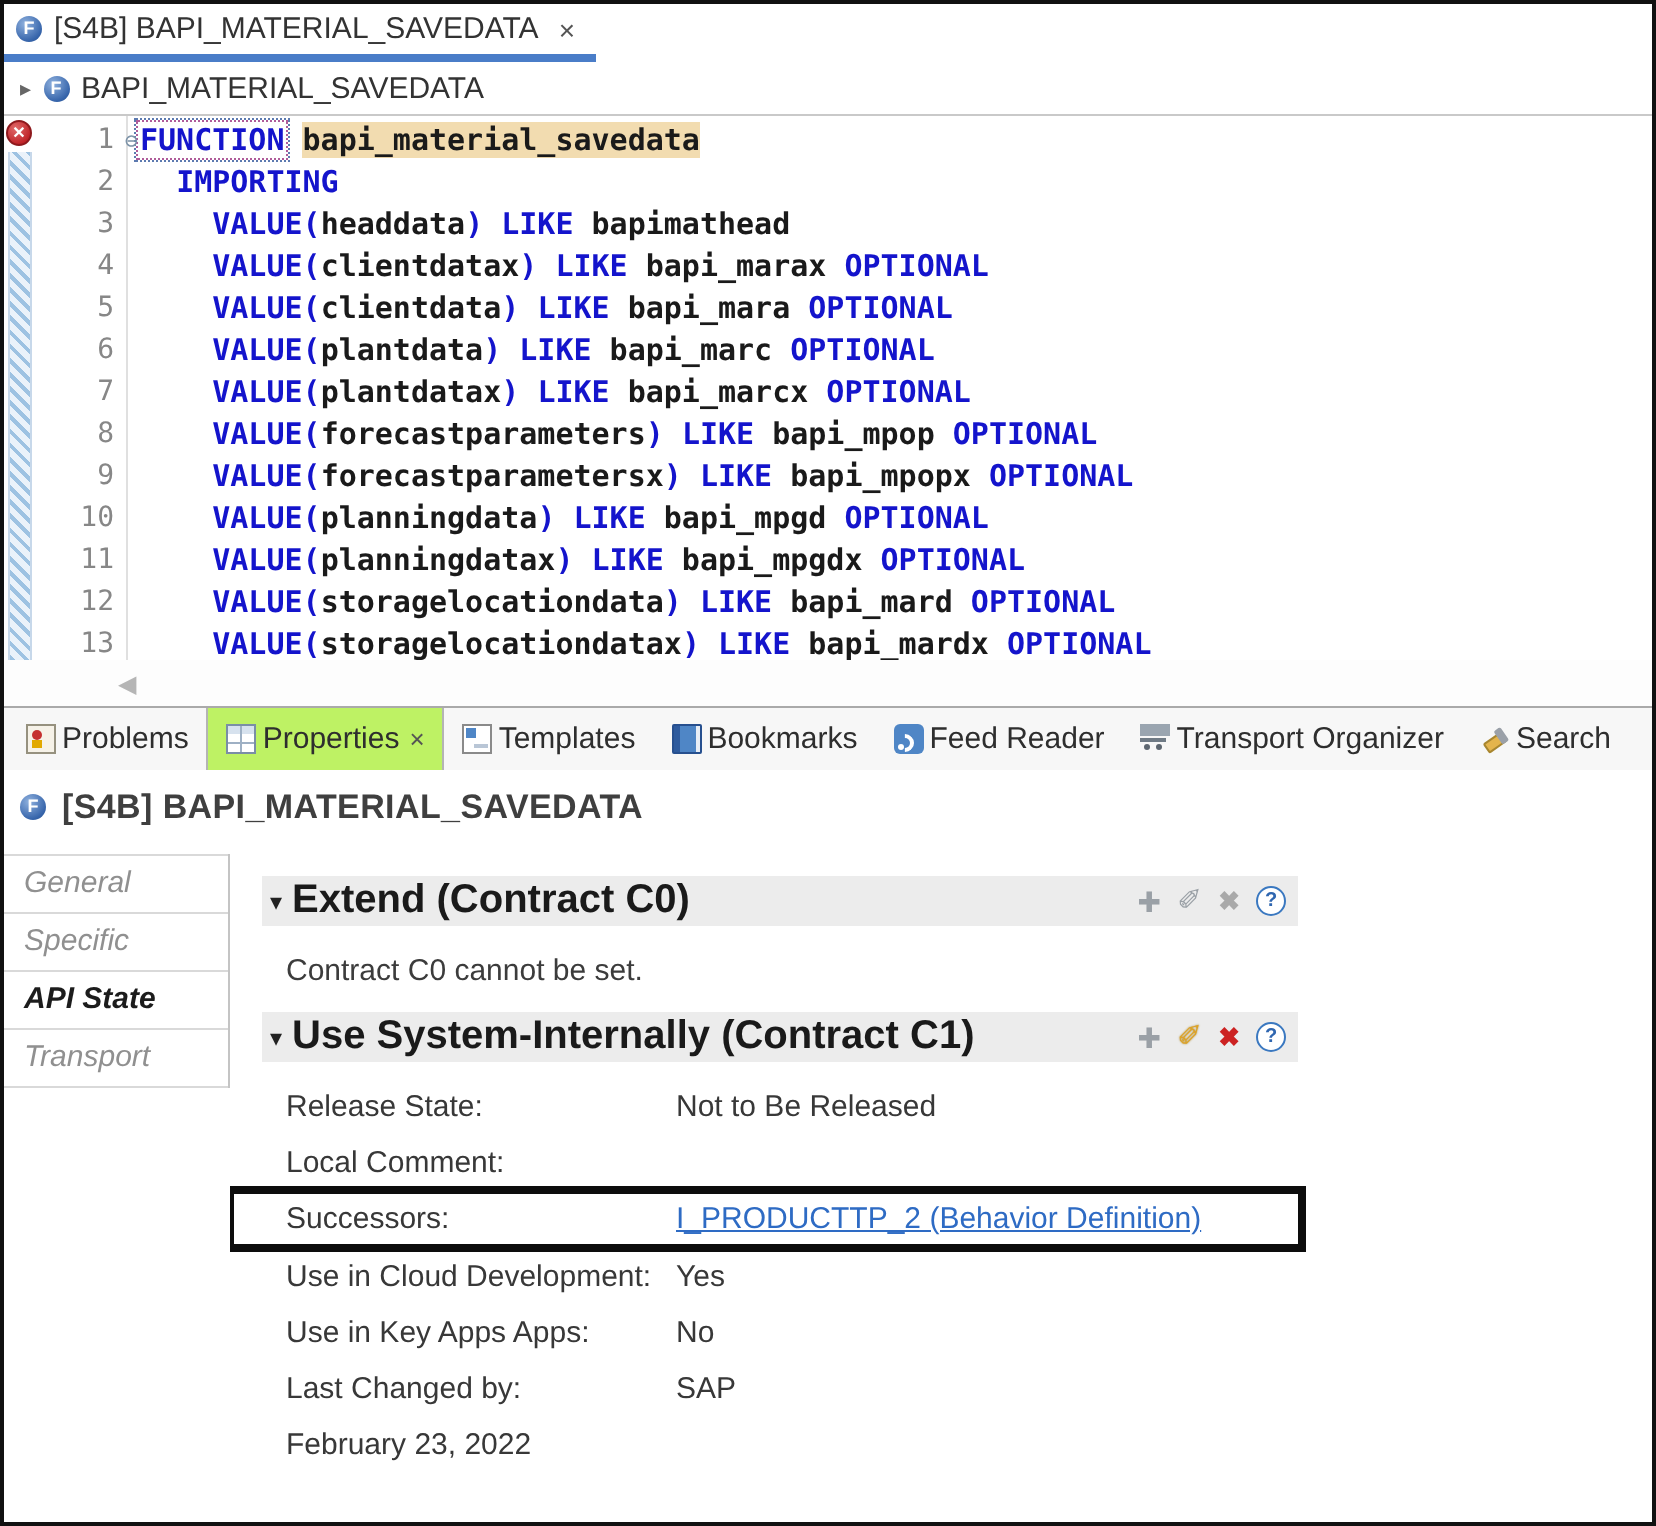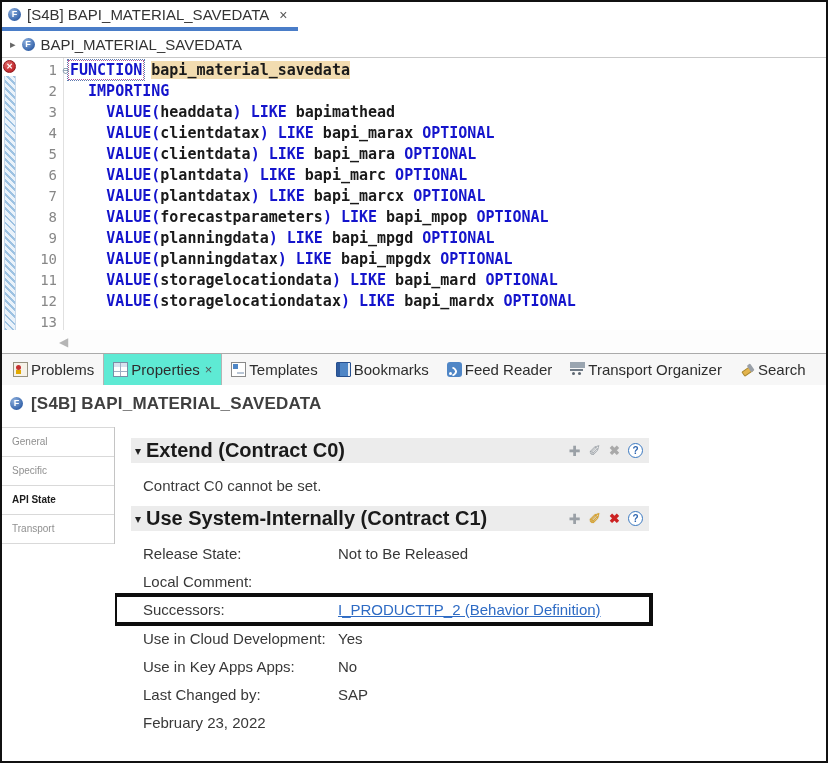--- a/index.html
+++ b/index.html
@@ -32,21 +32,21 @@
   .boxed{border:1px dotted #b05c9a;outline:1px dotted #5c7ab0;padding:0 1px;margin:0 -2px;}
   .hl{background:#f2dcb0;}
 
   
   .hscroll{height:23px;border-bottom:1px solid #aaa;display:flex;align-items:center;background:#fdfdfd;}
   .hscroll .larrow{margin-left:57px;color:#b5b5b5;font-size:12px;}
 
   
   .vtabbar{height:31px;display:flex;align-items:stretch;background:#f7f7f7;font-size:15px;color:#2e2e2e;padding-left:2px;}
   .vtab{display:flex;align-items:center;gap:3px;padding:0 9px;cursor:pointer;}
-  .vtab.active{background:#5eead4;border-left:1px solid #b4b4b4;border-right:1px solid #b4b4b4;text-align:center;}
+  .vtab.active{background:#bef264;border-left:1px solid #b4b4b4;border-right:1px solid #b4b4b4;text-align:center;}
   .vtab .close{color:#555;font-size:13px;margin-left:2px;}
   .ticon{width:15px;height:15px;display:inline-block;position:relative;flex:0 0 auto;}
   .problems-icon{background:#f6f2e8;border:1px solid #96917f;box-sizing:border-box;}
   .problems-icon::before{content:"";position:absolute;left:2px;top:2px;width:5px;height:5px;border-radius:50%;background:#c53030;}
   .problems-icon::after{content:"";position:absolute;left:2px;bottom:2px;width:5px;height:4px;background:#e2a900;}
   .properties-icon{border:1px solid #7a8ea6;box-sizing:border-box;background:linear-gradient(#d7e2ee 0 4px,#fff 4px),#fff;}
   .properties-icon::before{content:"";position:absolute;left:6px;top:0;width:1px;height:13px;background:#9eb0c4;}
   .properties-icon::after{content:"";position:absolute;left:0;top:8px;width:13px;height:1px;background:#9eb0c4;}
   .templates-icon{background:#fff;border:1px solid #8a8a8a;box-sizing:border-box;}
   .templates-icon::before{content:"";position:absolute;left:1px;top:1px;width:5px;height:5px;background:#4f86c6;}
@@ -60,21 +60,21 @@
   .transport-icon::after{content:"";position:absolute;left:2px;top:10px;width:3px;height:3px;border-radius:50%;background:#5d6670;box-shadow:6px 0 0 #5d6670;}
   .search-icon{transform:rotate(-35deg);}
   .search-icon::before{content:"";position:absolute;left:1px;top:6px;width:9px;height:4px;background:#e4b44c;border:1px solid #a8862f;border-radius:1px;}
   .search-icon::after{content:"";position:absolute;left:9px;top:4px;width:4px;height:8px;background:#9aa0a8;border-radius:1px;}
 
   
   .pheader{height:37px;display:flex;align-items:center;gap:8px;padding-left:8px;background:#fff;}
   .pheader .ptitle{font-size:17px;font-weight:bold;color:#3f3f3f;letter-spacing:.2px;}
   .pbody{flex:1;display:flex;overflow:hidden;}
   .sidebar{width:112px;border-right:1px solid #c4c4c4;margin-top:5px;height:fit-content;}
-  .sitem{height:28px;line-height:28px;padding-left:10px;font-size:10px;color:#909090;border-top:1px solid #d9d9d9;cursor:pointer;}
+  .sitem{height:28px;line-height:28px;padding-left:10px;font-size:15px;color:#909090;border-top:1px solid #d9d9d9;cursor:pointer;font-style:italic;}
   .sitem:last-child{border-bottom:1px solid #d9d9d9;}
   .sitem.active{color:#1c1c1c;font-weight:bold;}
   .content{flex:1;padding:16px 0 0 16px;overflow:hidden;}
   .secbar{width:518px;height:25px;background:#ececec;display:flex;align-items:center;padding:0 6px 0 4px;box-sizing:border-box;margin-bottom:4px;}
   .secbar .tri{font-size:12px;color:#222;margin-right:5px;}
   .secbar .stitle{font-size:20px;font-weight:bold;color:#1a1a1a;}
   .toolbar{margin-left:auto;display:flex;align-items:center;gap:8px;}
   .tbi{font-size:13px;line-height:1;cursor:pointer;}
   .tbi.add{color:#9aa0a6;font-size:14px;}
   .tbi.edit{color:#9aa0a6;font-size:15px;}
@@ -130,20 +130,21 @@
       </div>
     <div class="codecol" id="codelines">
         <div><span class="kw boxed">FUNCTION</span><span> </span><span class="hl">bapi_material_savedata</span></div>
         <div><span>  </span><span class="kw">IMPORTING</span></div>
         <div><span>    </span><span class="kw">VALUE(</span><span>headdata</span><span class="kw">)</span><span> </span><span class="kw">LIKE</span><span> bapimathead</span></div>
         <div><span>    </span><span class="kw">VALUE(</span><span>clientdatax</span><span class="kw">)</span><span> </span><span class="kw">LIKE</span><span> bapi_marax</span><span class="kw"> OPTIONAL</span></div>
         <div><span>    </span><span class="kw">VALUE(</span><span>clientdata</span><span class="kw">)</span><span> </span><span class="kw">LIKE</span><span> bapi_mara</span><span class="kw"> OPTIONAL</span></div>
         <div><span>    </span><span class="kw">VALUE(</span><span>plantdata</span><span class="kw">)</span><span> </span><span class="kw">LIKE</span><span> bapi_marc</span><span class="kw"> OPTIONAL</span></div>
         <div><span>    </span><span class="kw">VALUE(</span><span>plantdatax</span><span class="kw">)</span><span> </span><span class="kw">LIKE</span><span> bapi_marcx</span><span class="kw"> OPTIONAL</span></div>
         <div><span>    </span><span class="kw">VALUE(</span><span>forecastparameters</span><span class="kw">)</span><span> </span><span class="kw">LIKE</span><span> bapi_mpop</span><span class="kw"> OPTIONAL</span></div>
+        <div><span>    </span><span class="kw">VALUE(</span><span>forecastparametersx</span><span class="kw">)</span><span> </span><span class="kw">LIKE</span><span> bapi_mpopx</span><span class="kw"> OPTIONAL</span></div>
         <div><span>    </span><span class="kw">VALUE(</span><span>planningdata</span><span class="kw">)</span><span> </span><span class="kw">LIKE</span><span> bapi_mpgd</span><span class="kw"> OPTIONAL</span></div>
         <div><span>    </span><span class="kw">VALUE(</span><span>planningdatax</span><span class="kw">)</span><span> </span><span class="kw">LIKE</span><span> bapi_mpgdx</span><span class="kw"> OPTIONAL</span></div>
         <div><span>    </span><span class="kw">VALUE(</span><span>storagelocationdata</span><span class="kw">)</span><span> </span><span class="kw">LIKE</span><span> bapi_mard</span><span class="kw"> OPTIONAL</span></div>
         <div><span>    </span><span class="kw">VALUE(</span><span>storagelocationdatax</span><span class="kw">)</span><span> </span><span class="kw">LIKE</span><span> bapi_mardx</span><span class="kw"> OPTIONAL</span></div>
       </div>
   </div>
 
   <div class="hscroll">
     <span class="larrow">◀</span>
   </div>

